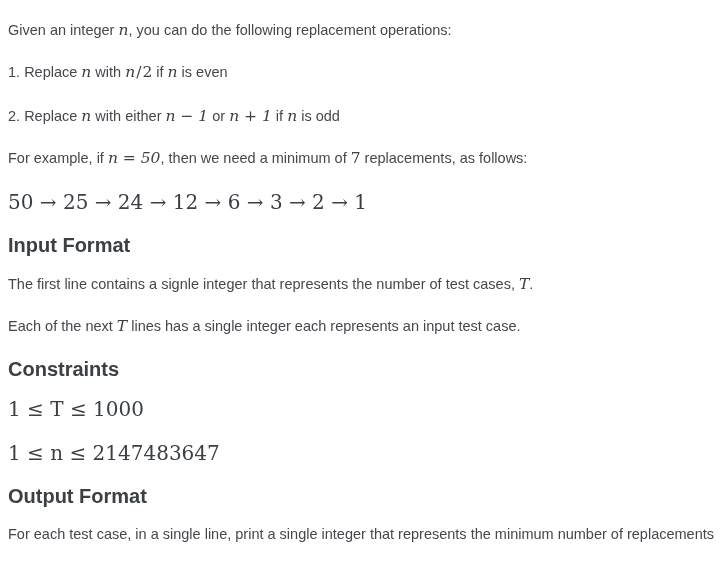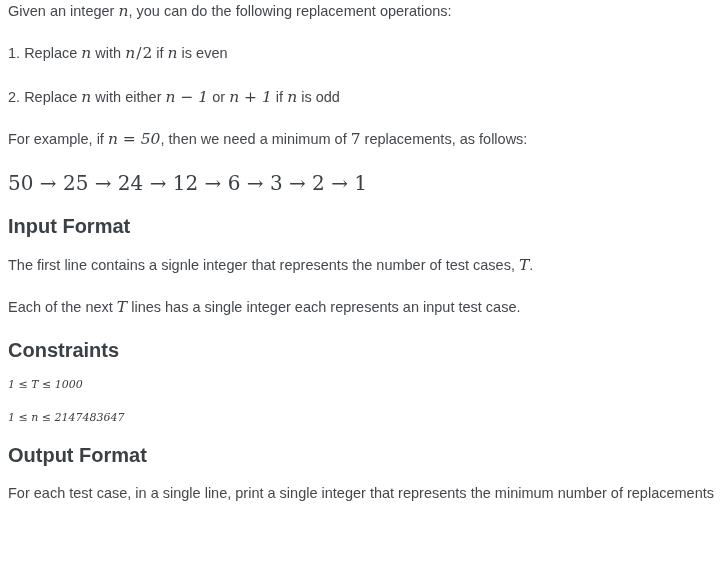--- a/index.html
+++ b/index.html
@@ -8,21 +8,21 @@
     background: #ffffff;
   }
   body {
     width: 727px;
     height: 578px;
     font-family: "Liberation Sans", sans-serif;
     color: #4a4a4a;
     -webkit-font-smoothing: antialiased;
   }
   .page {
-    padding: 0 10px 0 8px;
+    padding: 19px 10px 0 8px;
     box-sizing: border-box;
   }
   .para {
     font-size: 14.5px;
     line-height: 1.45;
     color: #44484d;
     margin: 0 0 20px 0;
   }
   .heading {
     font-size: 20px;
@@ -30,22 +30,21 @@
     color: #3b4045;
     margin: 0 0 16px 0;
   }
   .mathline {
     font-size: 20px;
     color: #3b4045;
     margin: 0 0 20px 0;
     font-family: "DejaVu Serif", serif;
   }
   .mathline.small {
-    font-size: 11px;
-    font-style: italic;
+    font-size: 20px;
   }
   
   .m {
     font-family: "DejaVu Serif", serif;
     font-style: italic;
     font-size: 15.5px;
     color: #3b4045;
   }
   .mr {
     font-family: "DejaVu Serif", serif;

